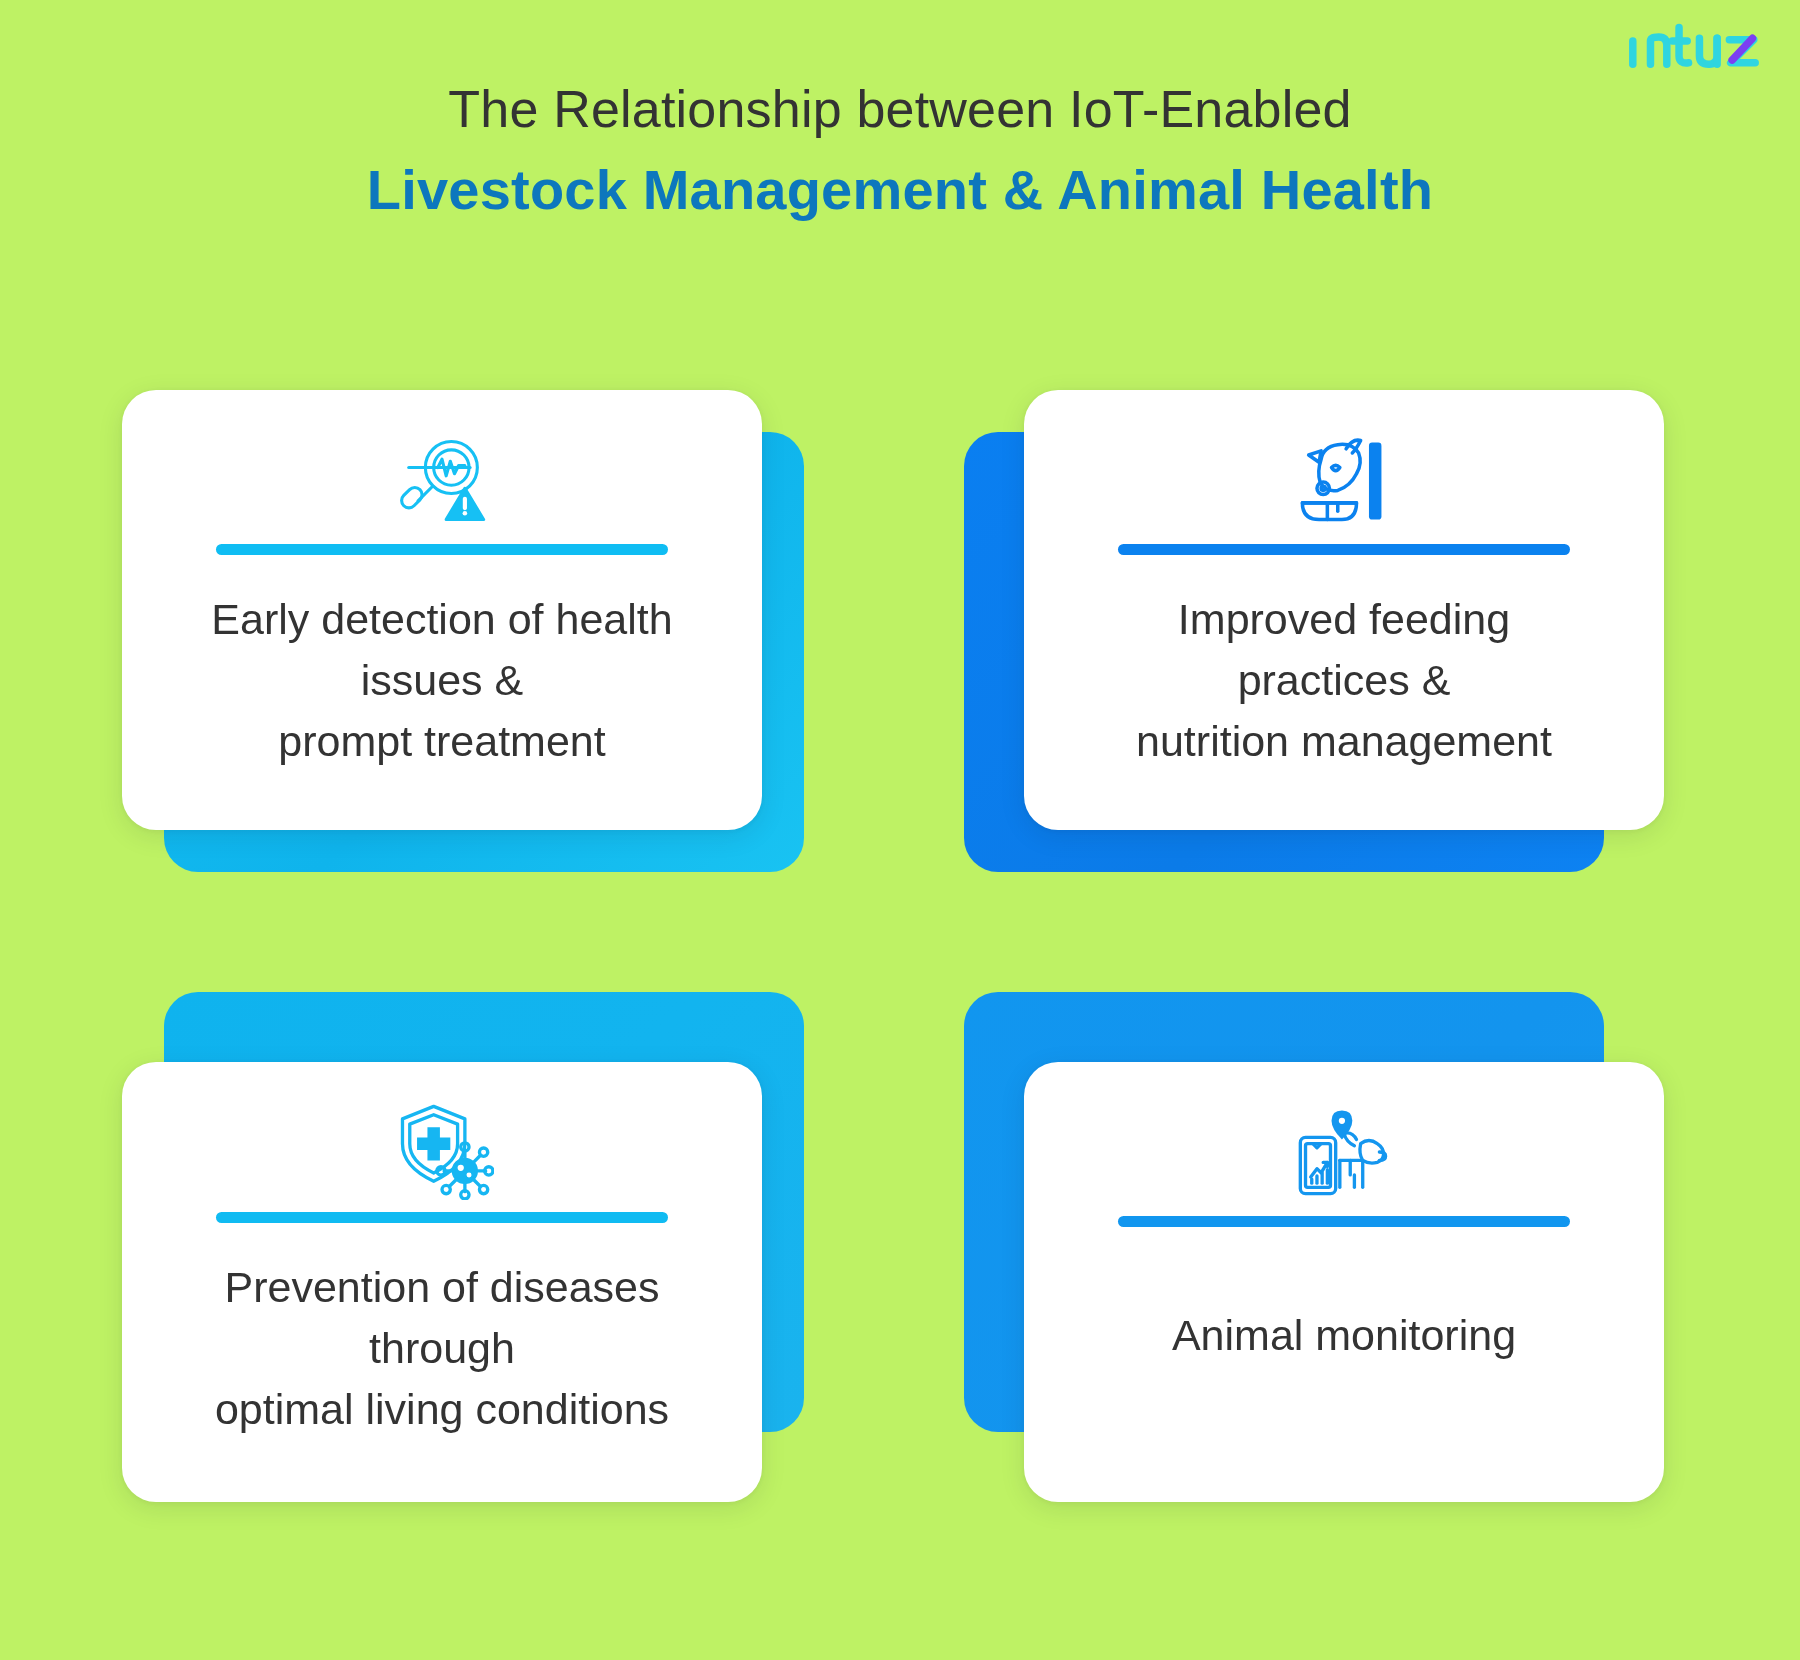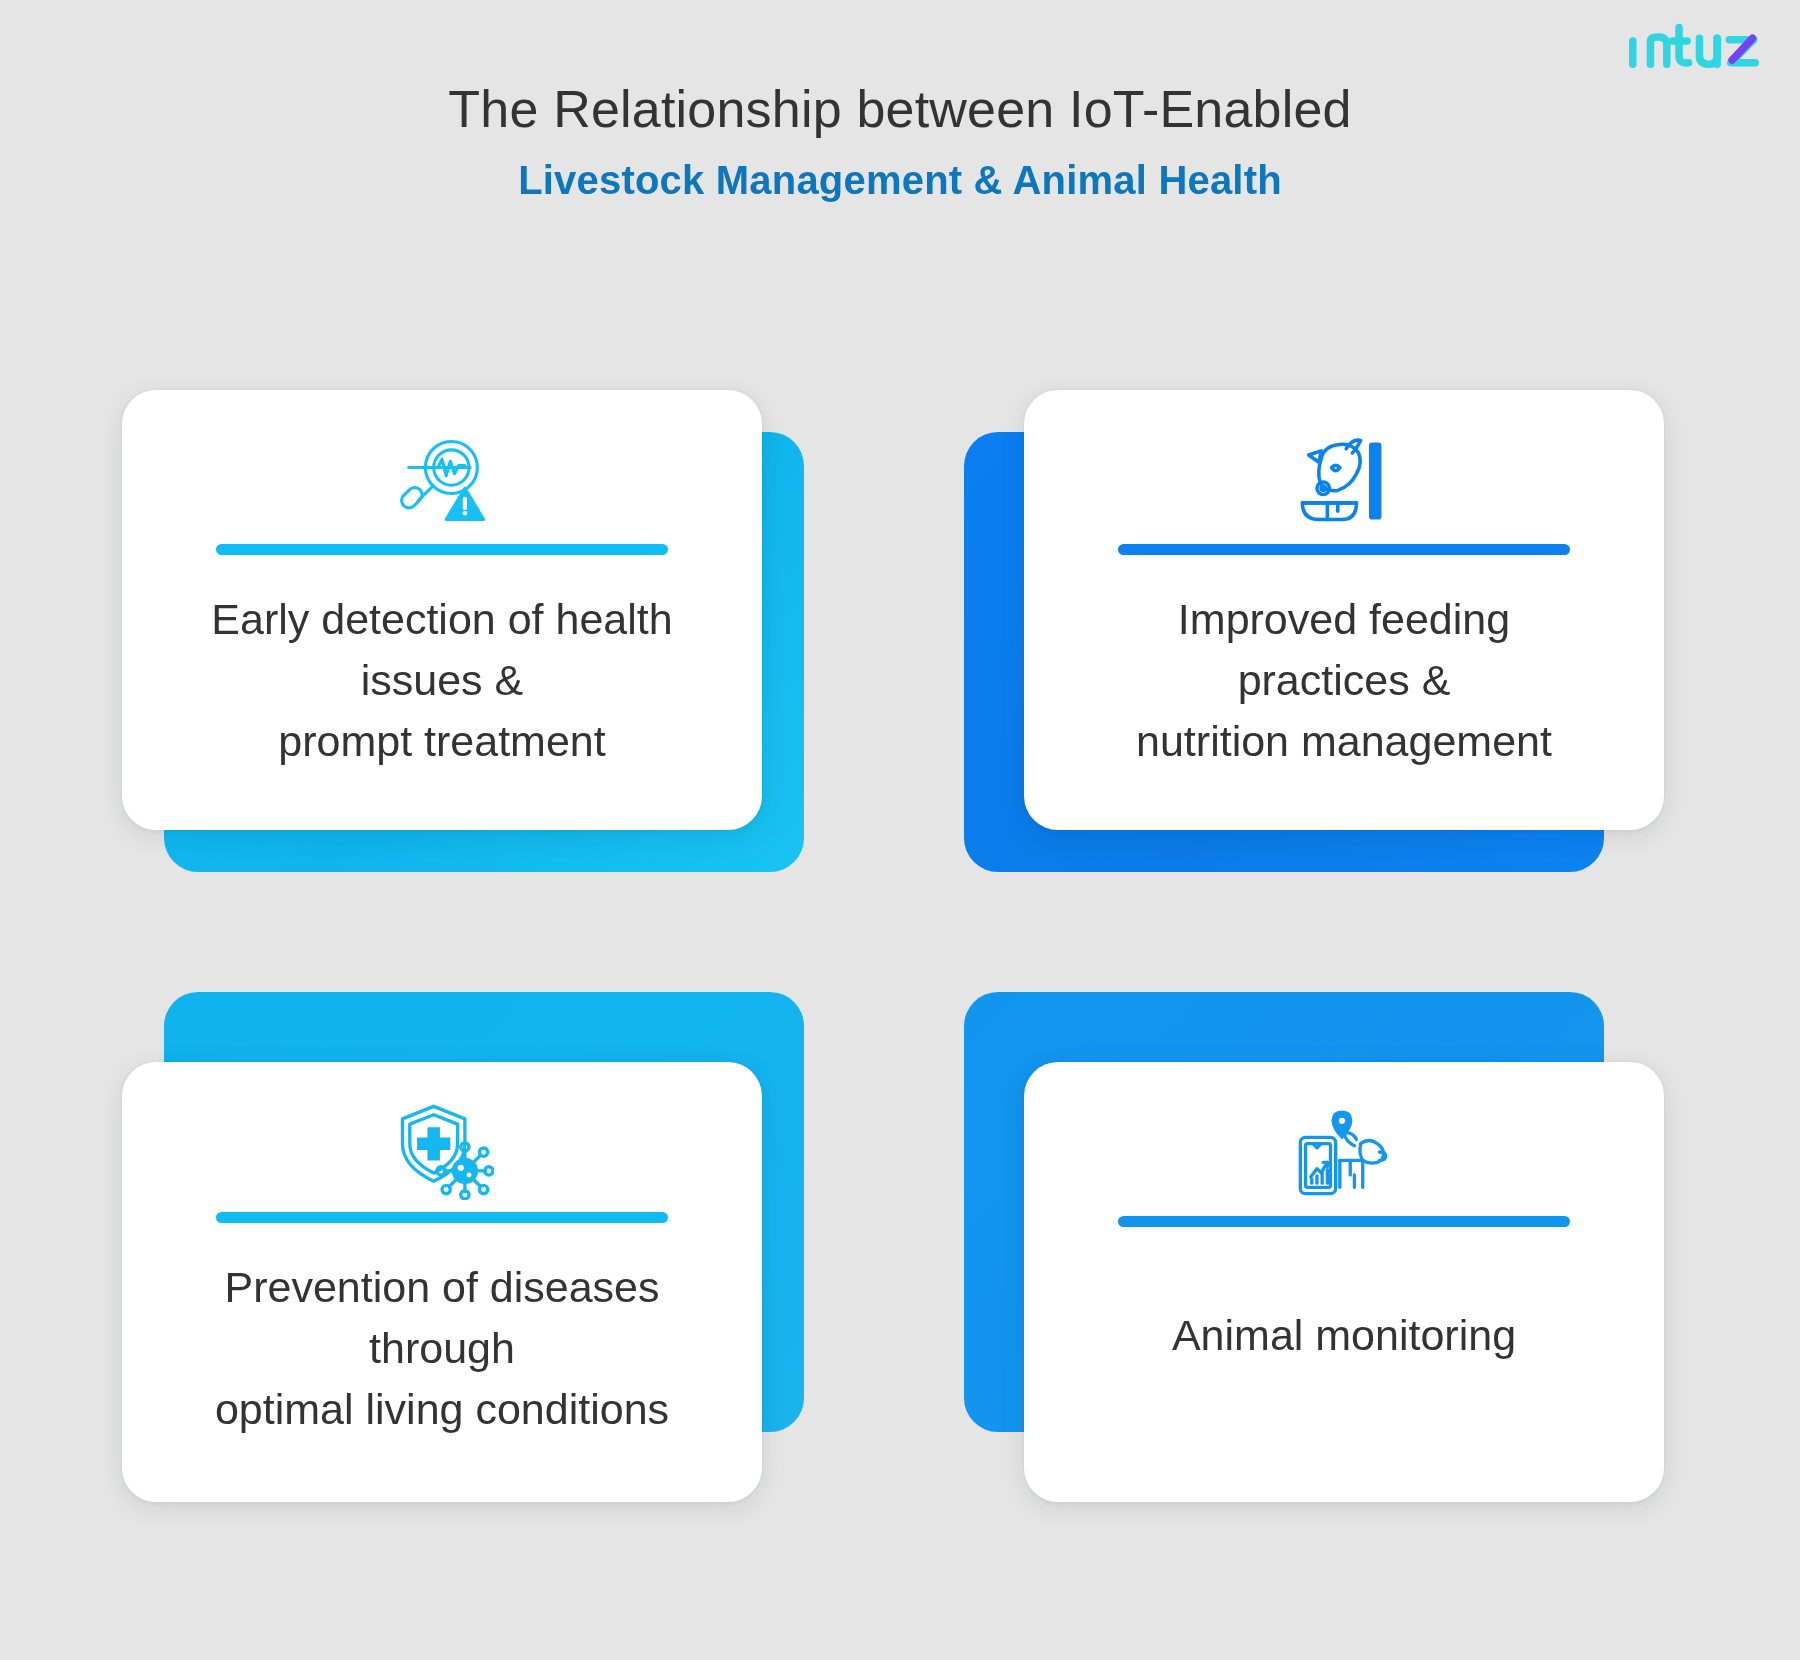--- a/index.html
+++ b/index.html
@@ -9,21 +9,21 @@
     height: 1660px;
     background: #ffffff;
     font-family: "Liberation Sans", sans-serif;
     overflow: hidden;
   }
 
   .page {
     position: relative;
     width: 1800px;
     height: 1660px;
-    background: #e5e5e5;
+    background: #bef264;
   }
 
   
   .logo {
     position: absolute;
     top: 22px;
     right: 38px;
     width: 136px;
     height: 54px;
   }
@@ -37,21 +37,21 @@
     text-align: center;
   }
   .title-line1 {
     font-size: 52px;
     font-weight: 400;
     color: #333333;
     letter-spacing: 0.2px;
     line-height: 1.22;
   }
   .title-line2 {
-    font-size: 40px;
+    font-size: 56px;
     font-weight: 700;
     color: #0d77bd;
     letter-spacing: 0.2px;
     line-height: 1.25;
     margin-top: 14px;
   }
 
   
   .grid {
     position: absolute;

